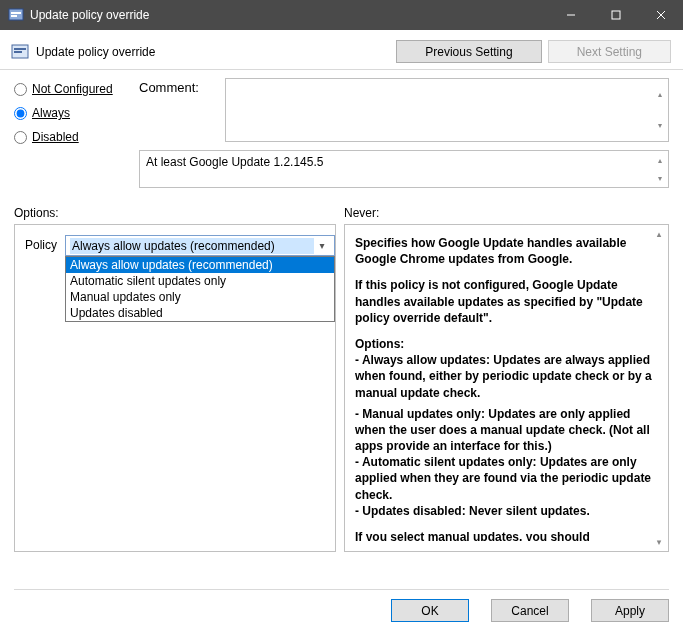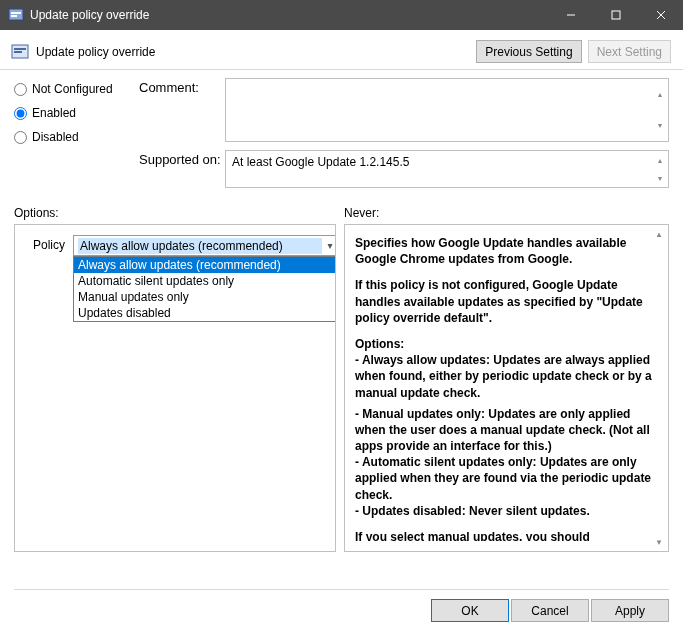--- a/index.html
+++ b/index.html
@@ -9,27 +9,27 @@
 .titlebar { height: 30px; background: #4a4a4a; color: #fff; display: flex; align-items: center; padding-left: 8px; }
 .titlebar .icon { width: 16px; height: 16px; margin-right: 6px; }
 .titlebar .title { flex: 1; font-size: 12px; }
 .titlebar .winbtns { display: flex; height: 100%; }
 .titlebar .winbtn { width: 45px; display: flex; align-items: center; justify-content: center; color: #fff; }
 
 
 .header { display: flex; align-items: center; padding: 10px 12px 6px 10px; border-bottom: 1px solid #d9d9d9; }
 .header .hicon { width: 20px; height: 20px; margin-right: 6px; }
 .header .htitle { flex: 1; font-size: 12px; }
-.header .btn { height: 23px; padding: 0 8px; margin-left: 6px; border: 1px solid #adadad; background: #e1e1e1; font-size: 12px; cursor: pointer; }
+.header .btn { height: 23px; padding: 0 28px; margin-left: 6px; border: 1px solid #adadad; background: #e1e1e1; font-size: 12px; cursor: pointer; }
 .header .btn.disabled { color: #9a9a9a; border-color: #d0d0d0; background: #f2f2f2; }
 
 
 .top { display: flex; padding: 8px 14px 0 14px; }
 .radios { width: 115px; padding-top: 4px; }
-.radios label { display: flex; align-items: center; margin-bottom: 10px; font-size: 12px; cursor: pointer; }
+.radios label { display: flex; align-items: center; margin-bottom: 10px; font-size: 12px; cursor: pointer; text-decoration: underline; }
 .radios input { margin-right: 5px; }
 
 .fields { flex: 1; margin-left: 10px; }
 .frow { display: flex; margin-bottom: 8px; }
 .frow .flabel { width: 86px; font-size: 13px; padding-top: 2px; }
 .frow .fbox { flex: 1; border: 1px solid #c0c0c0; background: #fff; position: relative; }
 .frow .fbox.comment { height: 64px; }
 .frow .fbox.supported { height: 38px; padding: 4px 6px; font-size: 12px; }
 .frow .fbox .spinbtn { position: absolute; right: 0; width: 16px; height: 50%; display: flex; align-items: center; justify-content: center; color: #888; font-size: 8px; }
 .frow .fbox .spinbtn.up { top: 0; }
@@ -41,31 +41,31 @@
 
 
 .panels { display: flex; padding: 0 14px 0 14px; gap: 8px; }
 .panel { border: 1px solid #c0c0c0; background: #fff; height: 328px; padding: 10px 10px; overflow: hidden; }
 .panel.options { width: 322px; }
 .panel.help { flex: 1; font-size: 12px; line-height: 1.35; position: relative; }
 .panel.help .helptext { height: 100%; overflow: hidden; padding-right: 4px; }
 .panel.help p { margin-bottom: 10px; font-weight: bold; }
 
 .opt-row { display: flex; align-items: flex-start; }
-.opt-row .olabel { margin-right: 8px; padding-top: 3px; margin-left: 8px; }
+.opt-row .olabel { margin-right: 8px; padding-top: 3px; }
 .opt-select-wrap { position: relative; flex: 1; }
 .opt-select { width: 270px; height: 21px; border: 1px solid #7a9fcf; background: #fff; display: flex; align-items: center; padding: 0 4px; font-size: 12px; position: relative; }
 .opt-select .selval { flex: 1; background: #cde6ff; padding: 1px 2px; }
 .opt-select .chev { width: 16px; text-align: center; color: #555; font-size: 10px; }
 .opt-dropdown { position: absolute; top: 21px; left: 0; width: 270px; border: 1px solid #7a7a7a; background: #fff; z-index: 10; }
 .opt-dropdown .item { padding: 1px 4px; font-size: 12px; }
 .opt-dropdown .item.sel { background: #0078d7; color: #fff; }
 
 
-.footer { position: absolute; bottom: 10px; right: 14px; display: flex; gap: 2px; }
+.footer { position: absolute; bottom: 10px; right: 14px; display: flex; gap: 22px; }
 .footer button { width: 78px; height: 23px; border: 1px solid #adadad; background: #e1e1e1; font-size: 12px; cursor: pointer; }
 .footer button.ok { border: 1px solid #0078d7; }
 .footer-line { position: absolute; bottom: 42px; left: 14px; right: 14px; border-top: 1px solid #d9d9d9; }
 
 .scroll-arrow { position:absolute; right:2px; width:14px; height:14px; display:flex; align-items:center; justify-content:center; color:#888; font-size:9px; }
 .scroll-arrow.up { top:2px; }
 .scroll-arrow.down { bottom:2px; }
 </style>
 </head>
 <body>
@@ -113,37 +113,36 @@
 </div>
 
 <div class="top">
   <div class="radios">
     <label>
         <input type="radio" name="st" style="">
         <span>Not Configured</span>
       </label>
     <label>
         <input type="radio" name="st" checked="" style="">
-        <span>Enabled</span>
+        <span>Always</span>
       </label>
     <label>
         <input type="radio" name="st" style="">
         <span>Disabled</span>
       </label>
   </div>
   <div class="fields">
     <div class="frow">
       <div class="flabel">Comment:</div>
       <div class="fbox comment">
         <div class="spinbtn up">▴</div>
         <div class="spinbtn down">▾</div>
       </div>
     </div>
     <div class="frow">
-      <div class="flabel">Supported on:</div>
       <div class="fbox supported">
         <span>At least Google Update 1.2.145.5</span>
         <div class="spinbtn up">▴</div>
         <div class="spinbtn down">▾</div>
       </div>
     </div>
   </div>
 </div>
 
 <div class="midlabels">

